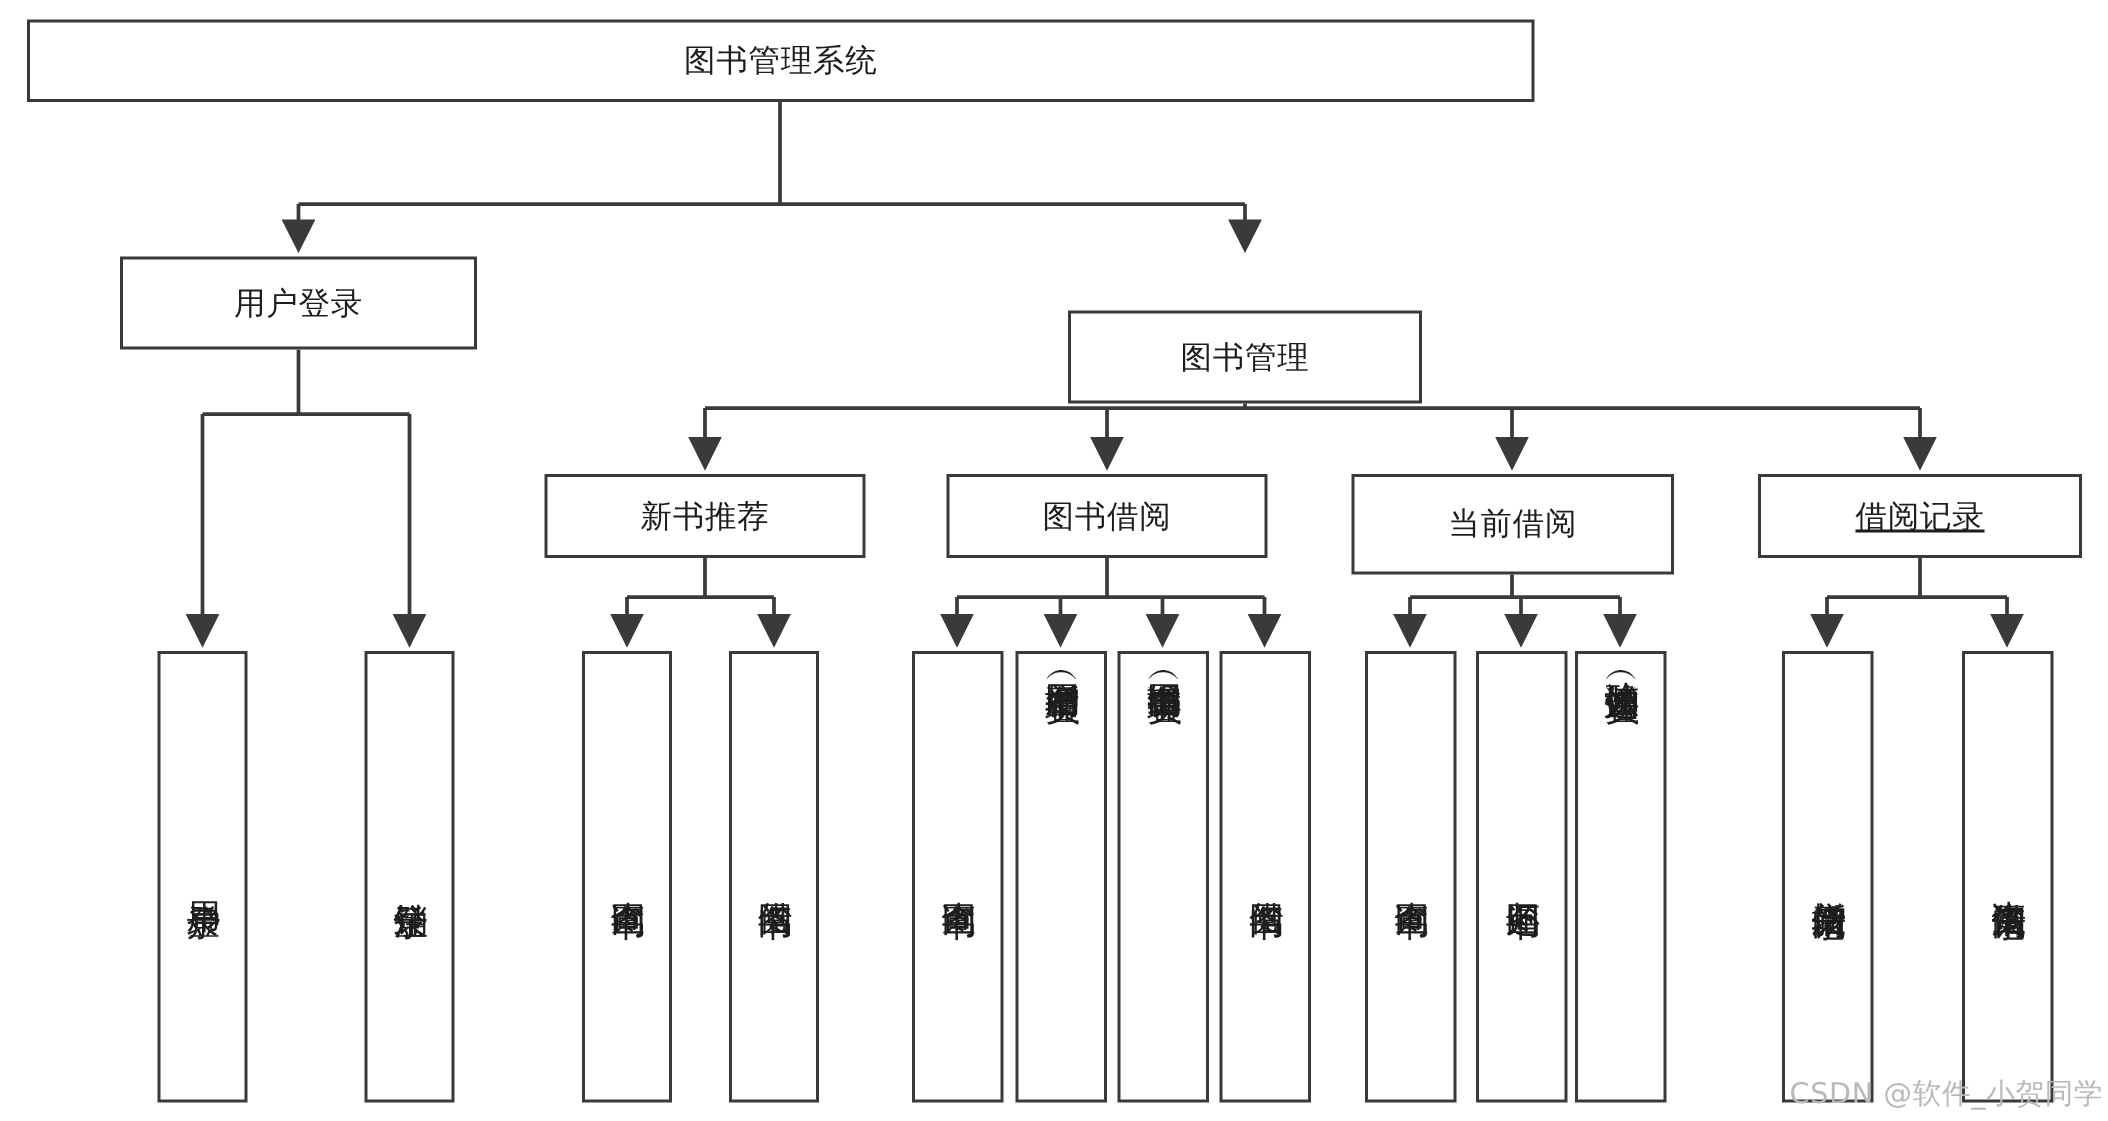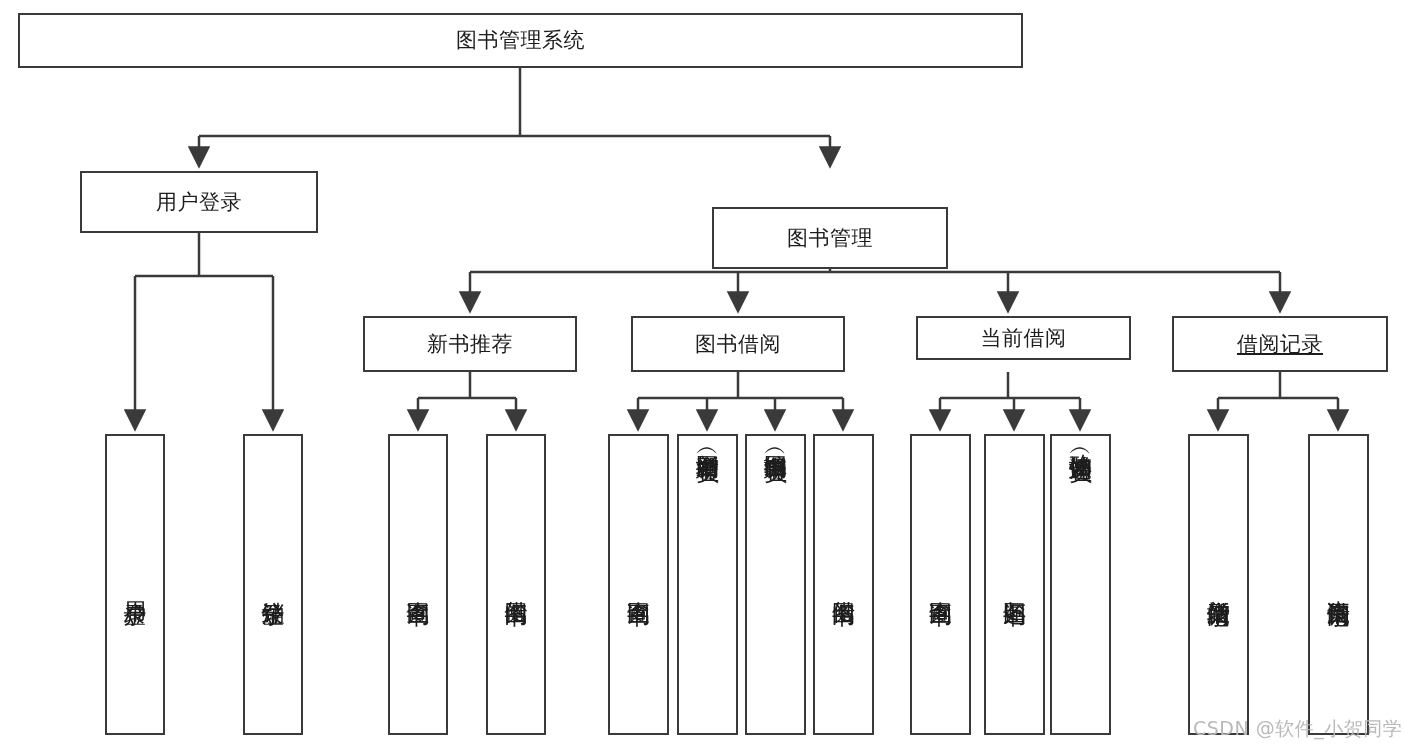--- a/index.html
+++ b/index.html
@@ -138,21 +138,21 @@
   <div class="node" id="node-l2-1" style="left: 712px; top: 171px; width: 236px; height: 62px; margin-top: 36px;">
     <span class="node-label">图书管理</span>
   </div>
 
   <div class="node" id="node-l3-0" style="left: 363px; top: 316px; width: 214px; height: 56px;">
     <span class="node-label">新书推荐</span>
   </div>
   <div class="node" id="node-l3-1" style="left: 631px; top: 316px; width: 214px; height: 56px;">
     <span class="node-label">图书借阅</span>
   </div>
-  <div class="node" id="node-l3-2" style="left: 901px; top: 316px; width: 215px; height: 44px; margin-left: 15px;">
+  <div class="node" id="node-l3-2" style="left: 901px; top: 316px; width: 215px; height: 67px;">
     <span class="node-label">当前借阅</span>
   </div>
   <div class="node" id="node-l3-3" style="left: 1172px; top: 316px; width: 216px; height: 56px; text-decoration: underline;">
     <span class="node-label">借阅记录</span>
   </div>
 
   <div class="leaf center-v" id="leaf-0" style="left: 105px; top: 434px; width: 60px; height: 301px;">
     <span class="leaf-label">用户登录</span>
   </div>
   <div class="leaf center-v" id="leaf-1" style="left: 243px; top: 434px; width: 60px; height: 301px;">

